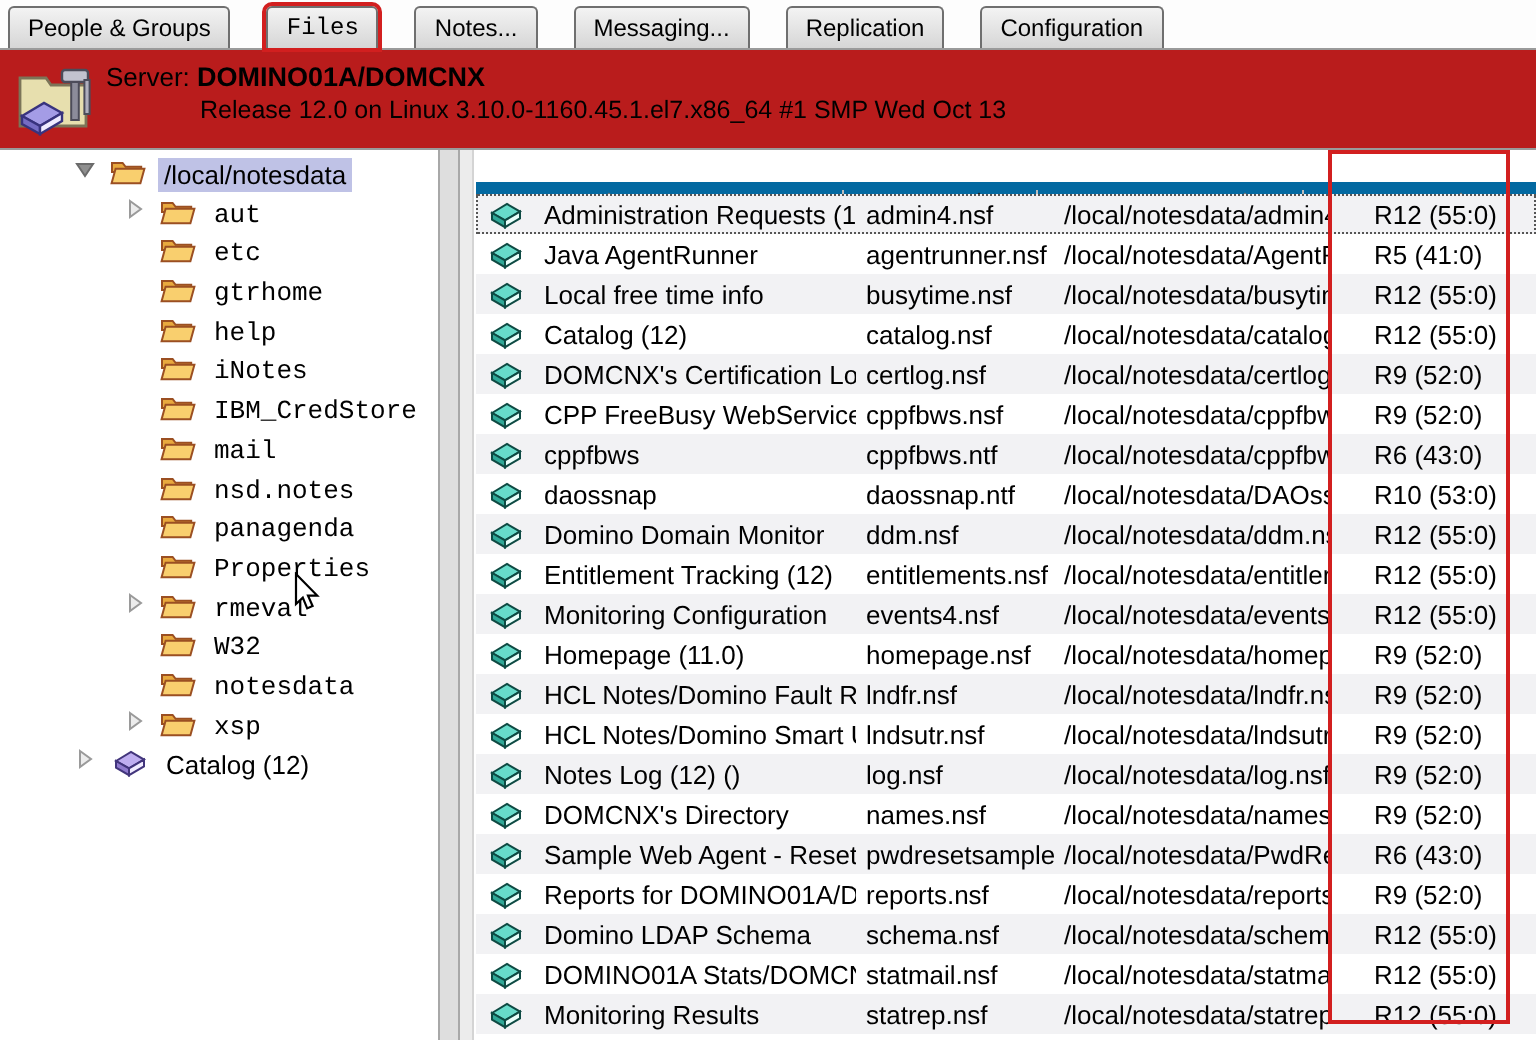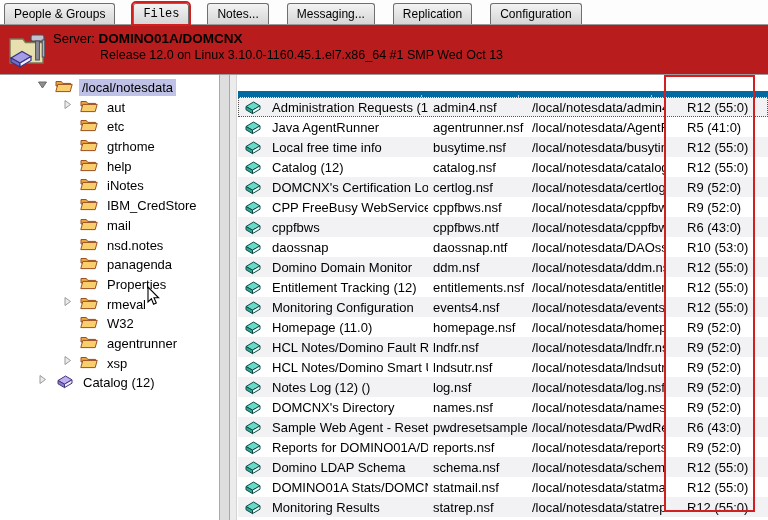--- a/index.html
+++ b/index.html
@@ -24,21 +24,21 @@
   .server-line2 { position:absolute; left:100px; top:23px; font-size:12.5px; white-space:nowrap; }
 
   
   .tree-pane { position:absolute; left:0; top:75px; bottom:0; width:219px; background:#fff;
     padding-top:4px; overflow:hidden; }
   .splitter { position:absolute; left:219px; top:75px; bottom:0; width:11px; background:#dedede;
     border-left:1px solid #a8a8a8; border-right:1px solid #a8a8a8; }
 
   .tree-row { height:19.7px; display:flex; align-items:flex-start; white-space:nowrap; cursor:default;margin-left:32px; }
   .tree-row.lvl0 { padding-left:5px; }
-  .tree-row.lvl1 { padding-left:30px; }
+  .tree-row.lvl1 { padding-left:30px;font-family:Liberation Mono, monospace; }
   .arrow-slot { width:18px; flex:none; display:flex; align-items:center; }
   .tree-icon { flex:none; margin-right:6px; display:flex; }
   .tree-label { font-size:13px; padding:1px 3px; }
   .tree-label.selected { background:#bfc2e6; }
 
   
   .table-area { position:absolute; left:230px; right:0; top:75px; bottom:0; background:#fff; }
   .gutter { position:absolute; left:0; top:0; bottom:0; width:7px; background:#ececec;
     border-right:1px solid #d4d4d4; }
   .theader { position:absolute; left:8px; right:0; top:16px; height:22px; background:#0369a1;
@@ -308,21 +308,21 @@
       
       
     </span>
     <span class="tree-icon icon-folder">
       <svg width="18" height="14" viewBox="0 0 18 14">
         <path d="M1 2.5 H6.3 L7.8 4.4 H15.6 V7 H1 Z" fill="#e8a93e" stroke="#9b4f22" stroke-width="1"></path>
         <path d="M0.8 12.6 L2.8 5.4 H17.2 L15.2 12.6 Z" fill="#f9cf6e" stroke="#9b4f22" stroke-width="1"></path>
       </svg>
     </span>
 
-    <span class="tree-label">agentrunner</span>
+    <span class="tree-label">notesdata</span>
   </div>
     <div class="tree-row lvl1">
     <span class="arrow-slot">
 
       <svg class="arrow-collapsed" width="11" height="11" viewBox="0 0 11 11">
           <polygon points="3,1.5 8.5,5.5 3,9.5" fill="#ececec" stroke="#9a9a9a" stroke-width="1"></polygon>
         </svg>
     </span>
     <span class="tree-icon icon-folder">
       <svg width="18" height="14" viewBox="0 0 18 14">

